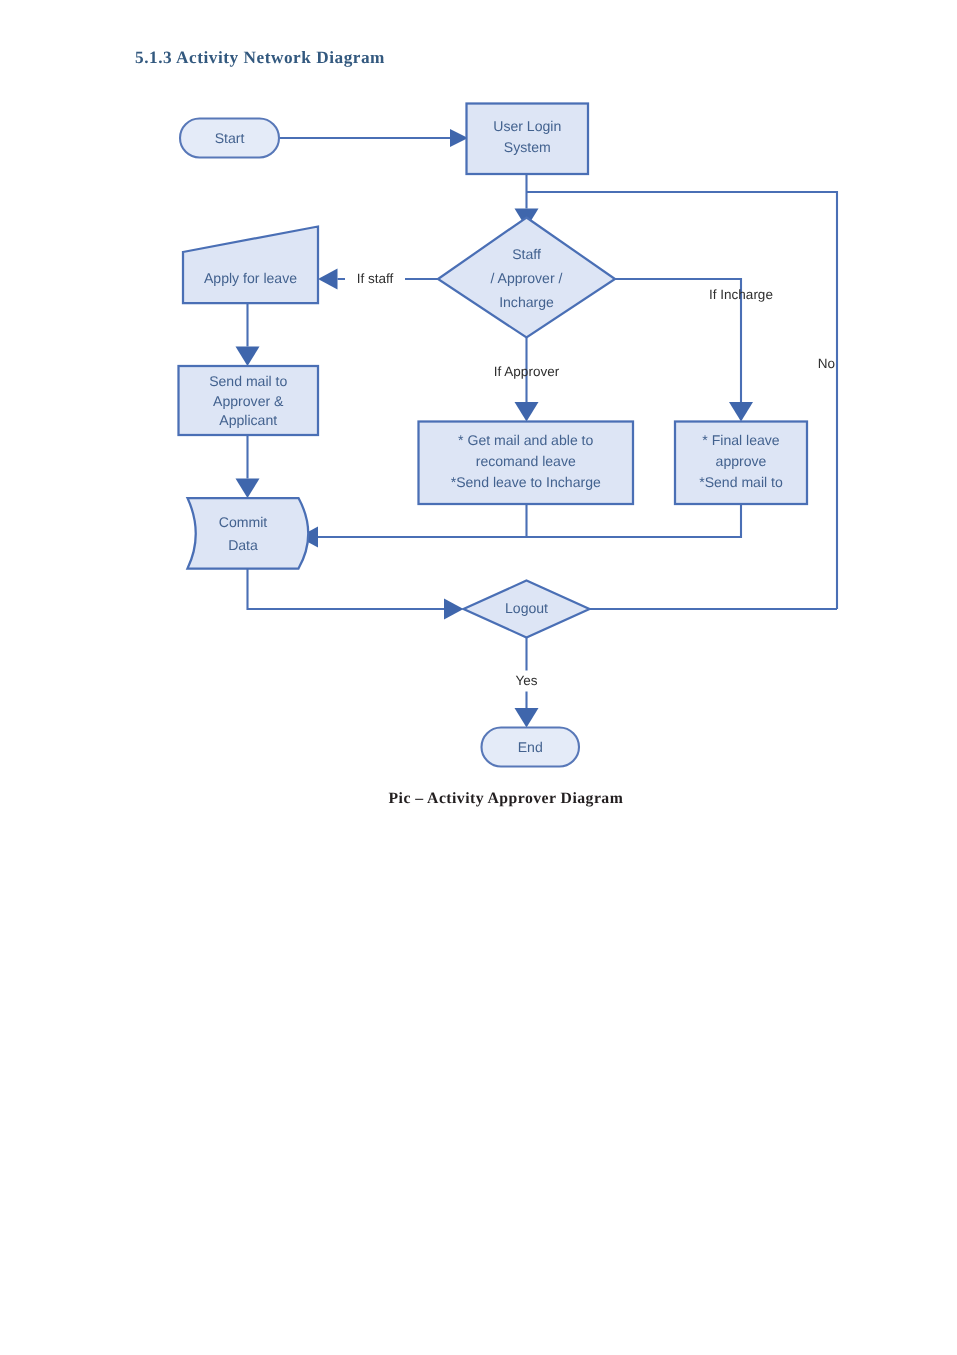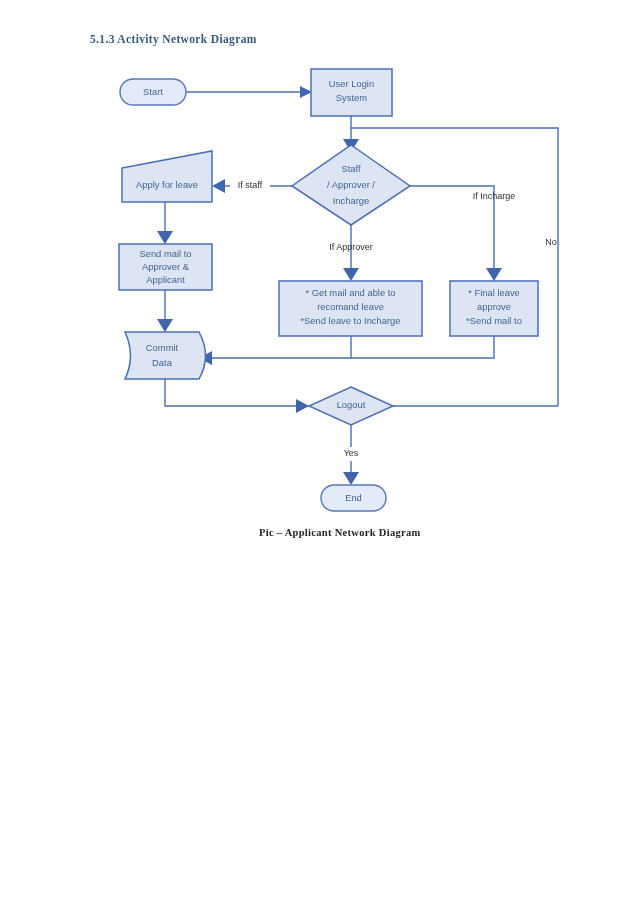--- a/index.html
+++ b/index.html
@@ -220,15 +220,15 @@
       </g>
 
       <g>
         <rect class="shape-term" x="321" y="430" width="65" height="26" rx="13" ry="13"></rect>
         <text class="node-label" x="353.5" y="444">End</text>
       </g>
 
     </svg>
   </div>
 
-  <div id="caption">Pic – Applicant Network Diagram</div>
+  <div id="caption">Pic – Activity Approver Diagram</div>
 
 </div>
 
 </body></html>

